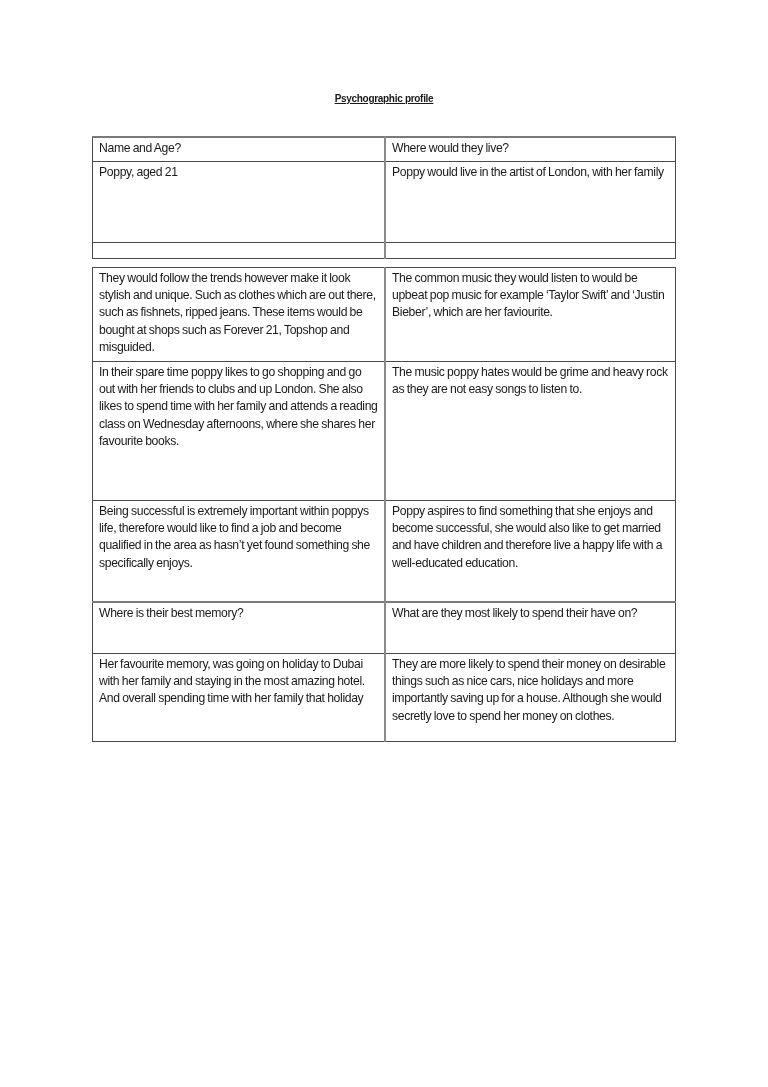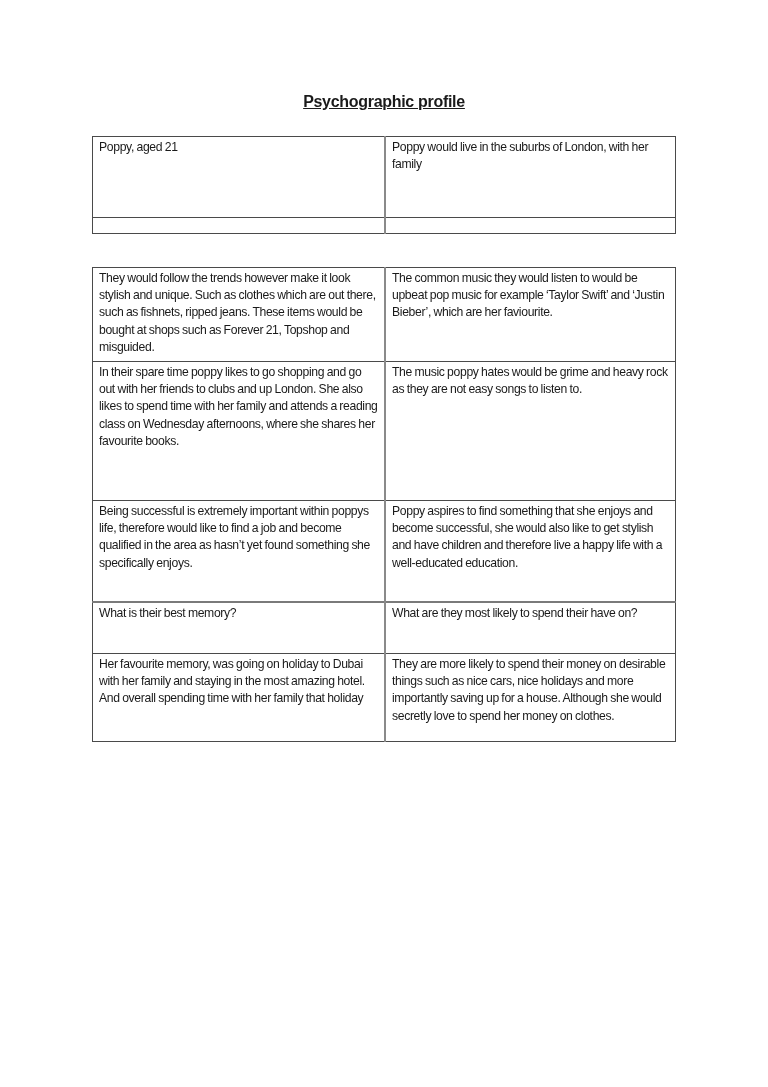--- a/index.html
+++ b/index.html
@@ -15,21 +15,21 @@
     color: #1a1a1a;
     overflow: hidden;
   }
   .title {
     position: absolute;
     top: 93px;
     left: 0;
     width: 768px;
     text-align: center;
     font-weight: bold;
-    font-size: 16px;
+    font-size: 10px;
     text-decoration: underline;
     letter-spacing: -0.3px;
   }
   .grid {
     position: absolute;
     left: 92px;
     width: 582px;
     border-collapse: collapse;
     table-layout: fixed;
   }
@@ -49,47 +49,51 @@
   #table1 { top: 136px; }
   #table2 { top: 267px; }
 </style>
 </head>
 <body>
 
 <div class="title">Psychographic profile</div>
 
 <table class="grid" id="table1">
   <tbody>
+      <tr class="hdr" style="height:24px">
+    <td class="col1">Name and Age?</td>
+    <td class="col2">Where would they live?</td>
+  </tr>
   <tr style="height:81px">
     <td class="col1">Poppy, aged 21</td>
-    <td class="col2">Poppy would live in the suburbs of London, with her family</td>
+    <td class="col2">Poppy would live in the artist of London, with her family</td>
   </tr>
   <tr style="height:16px">
     <td class="col1"></td>
     <td class="col2"></td>
   </tr>
 </tbody>
   </table>
 
 <table class="grid" id="table2">
   <tbody>
       <tr style="height:94px">
     <td class="col1">They would follow the trends however make it look stylish and unique.  Such as clothes which are out there, such as fishnets, ripped jeans. These items would be bought at shops such as Forever 21, Topshop and misguided.</td>
     <td class="col2">The common music they would listen to would be upbeat pop music for example ‘Taylor Swift’ and ‘Justin Bieber’, which are her faviourite.</td>
   </tr>
   <tr style="height:139px">
     <td class="col1">In their spare time poppy likes to go shopping and go out with her friends to clubs and up London. She also likes to spend time with her family and attends a reading class on Wednesday afternoons, where she shares her favourite books.</td>
     <td class="col2">The music poppy hates would be grime and heavy rock as they are not easy songs to listen to.</td>
   </tr>
   <tr style="height:101px">
     <td class="col1">Being successful is extremely important within poppys life, therefore would like to find a job and become qualified in the area as hasn’t yet found something she specifically enjoys.</td>
-    <td class="col2">Poppy aspires to find something that she enjoys and become successful, she would also like to get stylish and have children and therefore live a happy life with a well-educated education.</td>
+    <td class="col2">Poppy aspires to find something that she enjoys and become successful, she would also like to get married and have children and therefore live a happy life with a well-educated education.</td>
   </tr>
   <tr class="hdr" style="height:52px">
-    <td class="col1">What is their best memory?</td>
+    <td class="col1">Where is their best memory?</td>
     <td class="col2">What are they most likely to spend their have on?</td>
   </tr>
   <tr style="height:88px">
     <td class="col1">Her favourite memory, was going on holiday to Dubai with her family and staying in the most amazing hotel. And overall spending time with her family that holiday</td>
     <td class="col2">They are more likely to spend their money on desirable things such as nice cars, nice holidays and more importantly saving up for a house. Although she would secretly love to spend her money on clothes.</td>
   </tr>
 </tbody>
   </table>
 
 </body></html>

